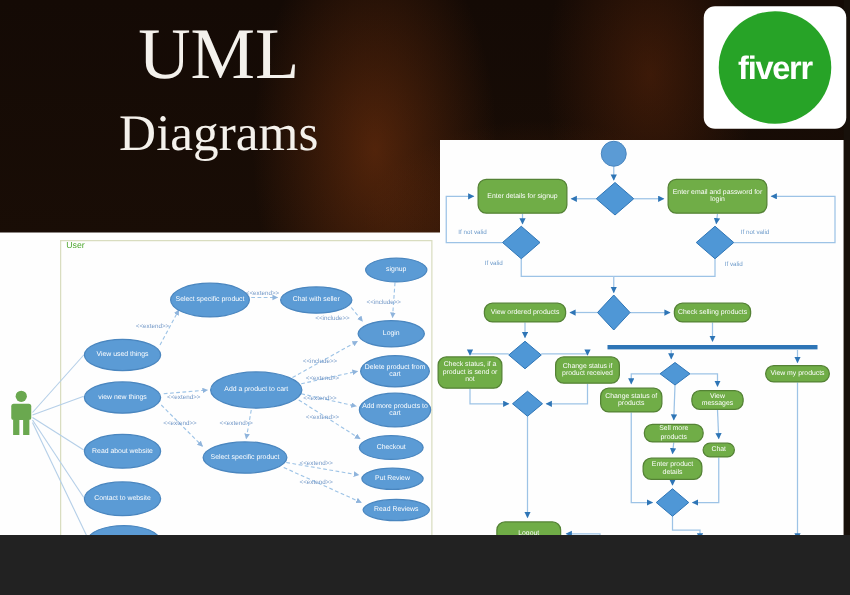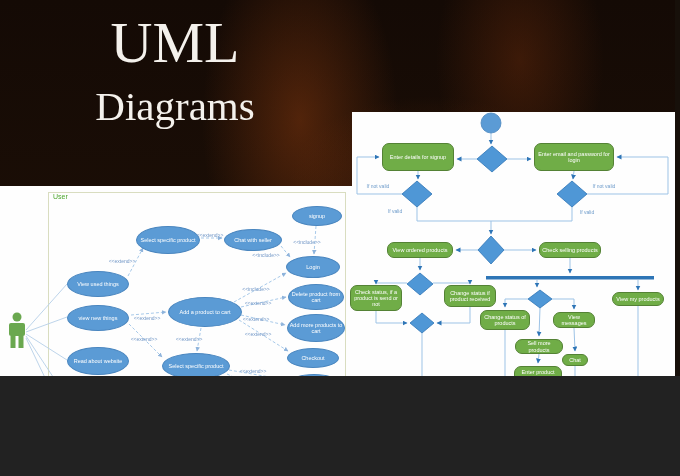--- a/index.html
+++ b/index.html
@@ -1,16 +1,16 @@
 <!DOCTYPE html>
 <html><head>
 <meta charset="utf-8">
 <style>
   html,body{margin:0;padding:0;background:#222;-webkit-text-size-adjust:none;}
-  #stage{position:relative;width:680px;height:376px;overflow:hidden;
+  #stage{position:relative;width:680px;height:428px;overflow:hidden;
     font-family:"Liberation Sans",sans-serif;
     background:
       radial-gradient(140px 260px at 300px 120px, rgba(190,80,20,.35), rgba(0,0,0,0) 70%),
       radial-gradient(120px 200px at 520px 60px, rgba(150,60,15,.30), rgba(0,0,0,0) 70%),
       radial-gradient(200px 120px at 430px 180px, rgba(120,50,12,.35), rgba(0,0,0,0) 70%),
       radial-gradient(90px 160px at 640px 300px, rgba(140,60,20,.25), rgba(0,0,0,0) 70%),
       linear-gradient(#140a05,#1b0e06 60%,#241106);}
   .panel{position:absolute;background:#fefefe;}
   .title{position:absolute;left:10px;top:14px;width:330px;text-align:center;
     color:#f4f1ec;font-family:"Liberation Serif","DejaVu Serif",serif;line-height:1.0;}
@@ -46,20 +46,25 @@
   <div class="panel" style="left:0;top:186px;width:352px;height:290px;"></div>
   <div class="panel" style="left:352px;top:112px;width:323px;height:364px;"></div>
   <div class="sidebar-dark"></div>
   <div class="cream"></div>
 
   <div class="title">
     <div class="l1">UML</div>
     <div class="l2">Diagrams</div>
   </div>
 
+  <div class="logo">
+    <div class="circle">
+      <span class="word">fiverr</span>
+    </div>
+  </div>
 
   <div class="boundary"></div>
   <div class="blabel">User</div>
 
   <svg class="layer" width="34" height="46" style="left:3px;top:310px;">
     <circle cx="14" cy="7" r="4.5" fill="#6aa84f"></circle>
     <rect x="6" y="13" width="16" height="13" rx="2" fill="#6aa84f"></rect>
     <rect x="7.5" y="26" width="5" height="12" fill="#6aa84f"></rect>
     <rect x="15.5" y="26" width="5" height="12" fill="#6aa84f"></rect>
   </svg>

